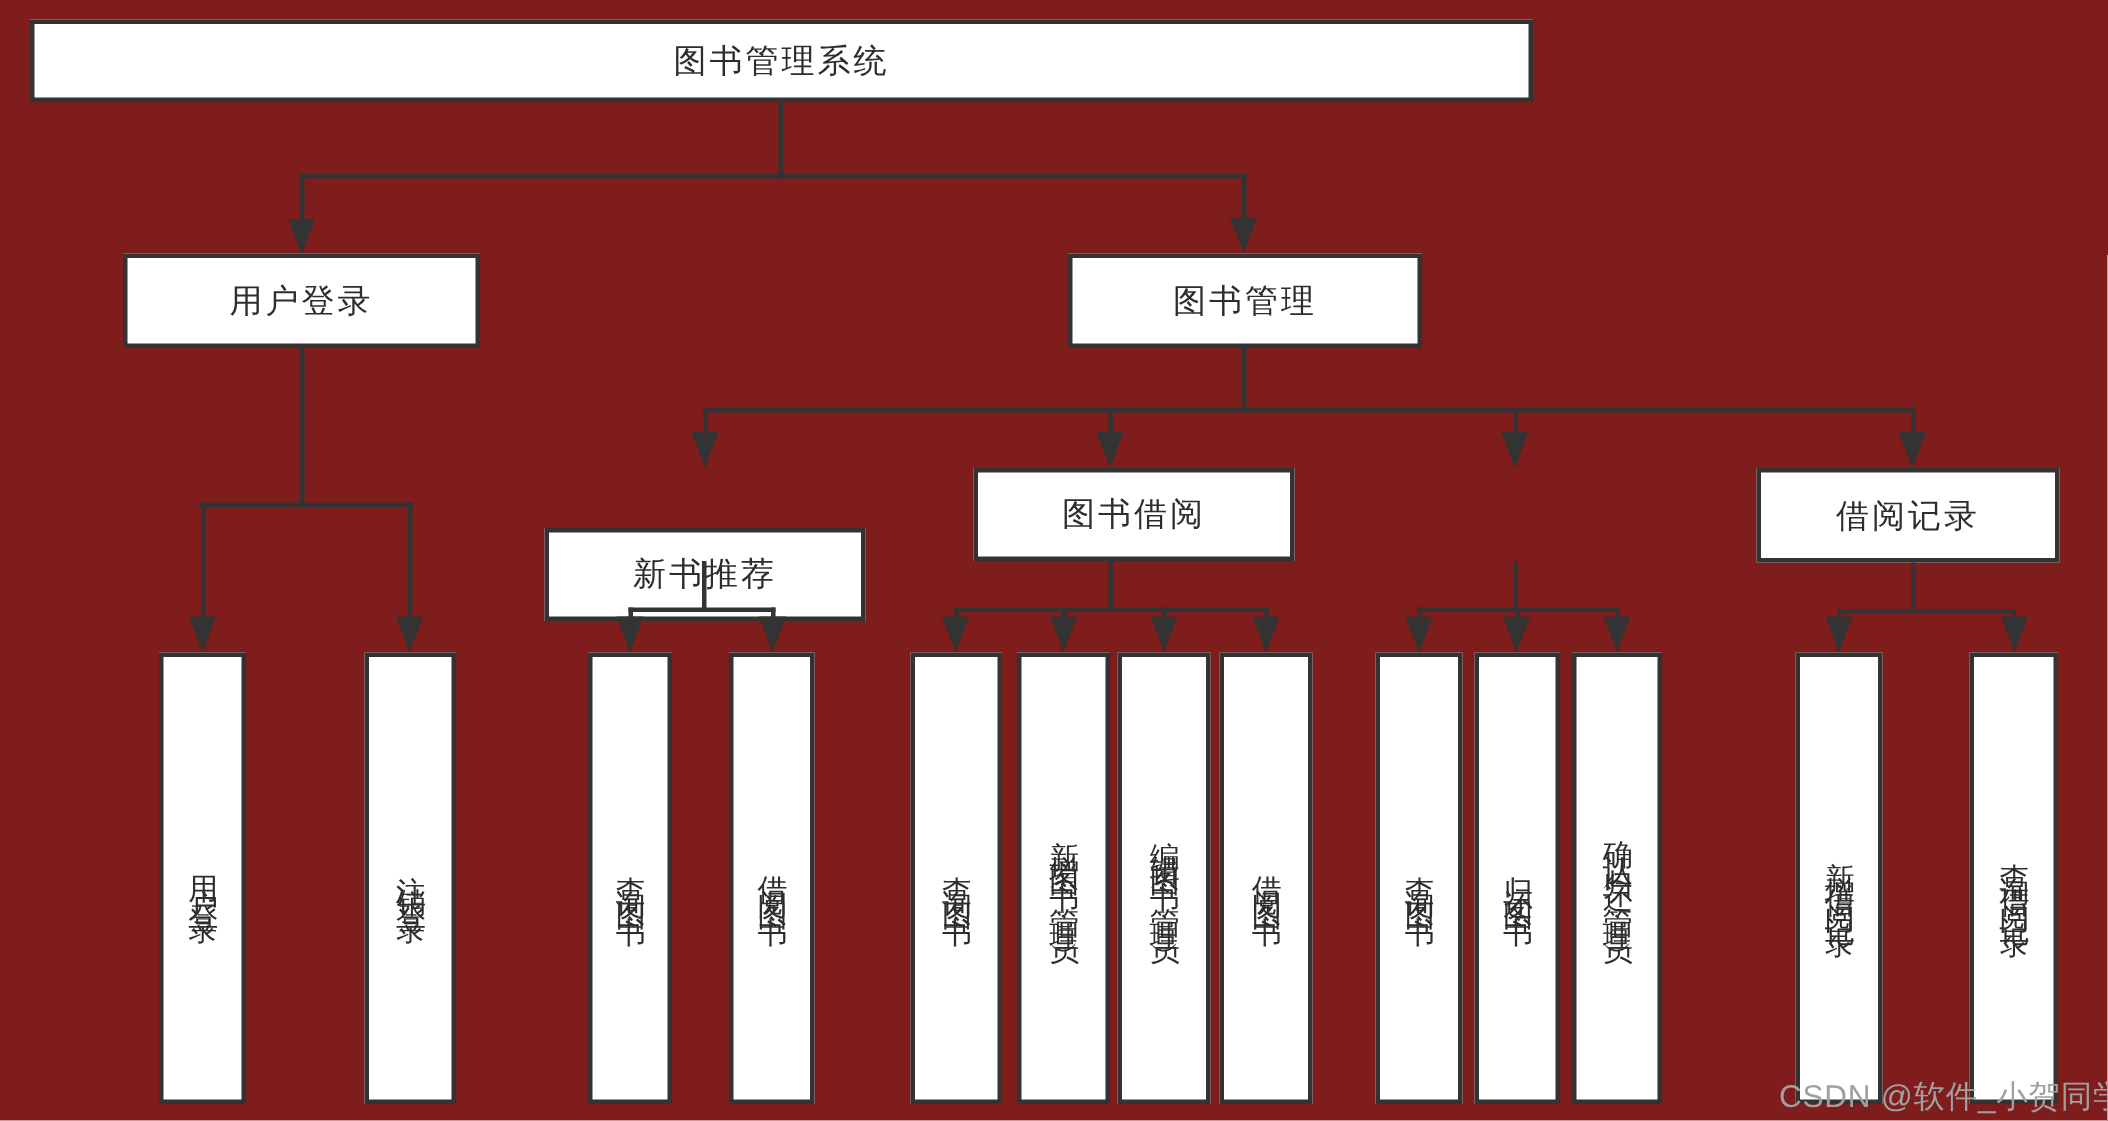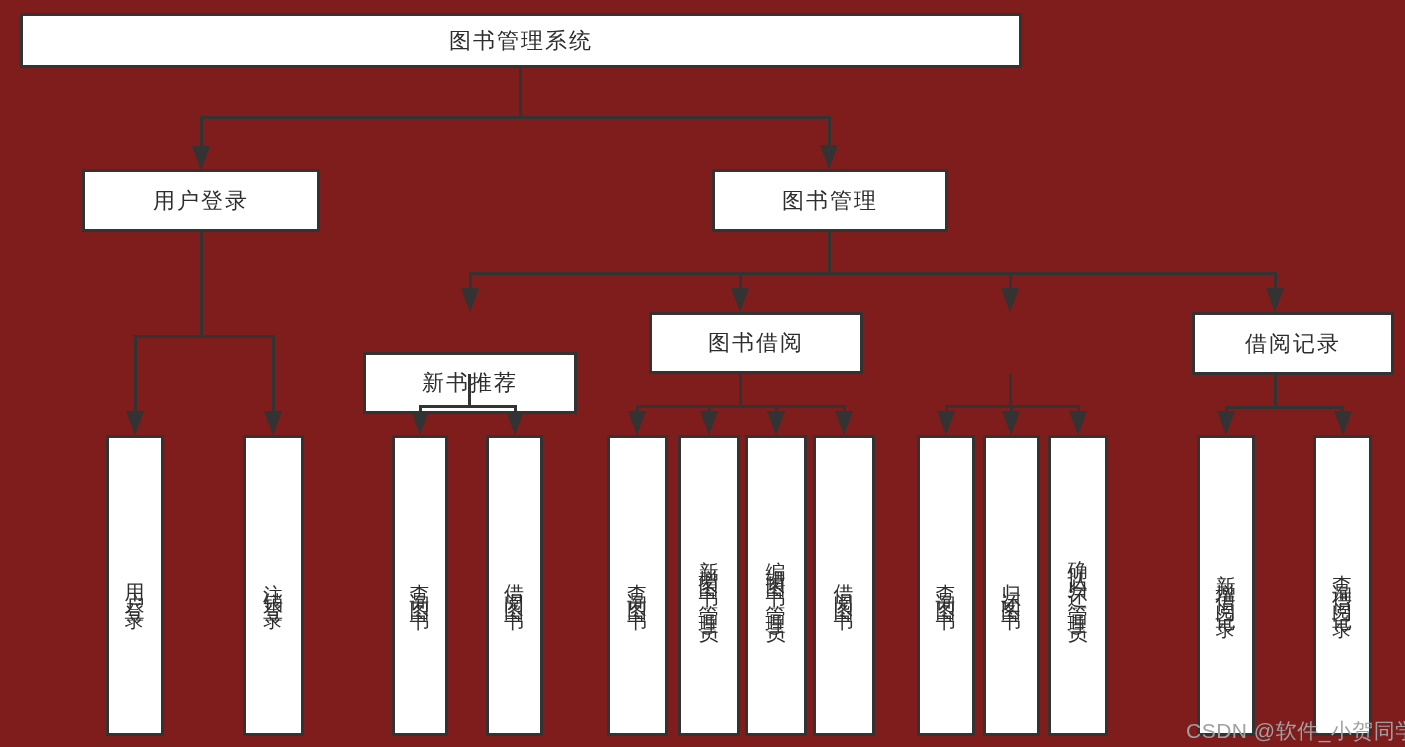--- a/index.html
+++ b/index.html
@@ -85,21 +85,21 @@
   <div class="edge" style="left:739px; top:272px; width:3px; height:18px;"></div>
   <div class="edge" style="left:1009px; top:272px; width:3px; height:18px;"></div>
   <div class="edge" style="left:1274px; top:272px; width:3px; height:18px;"></div>
   <div class="arrow" style="left:461px; top:288px;"></div>
   <div class="arrow" style="left:731px; top:288px;"></div>
   <div class="arrow" style="left:1001px; top:288px;"></div>
   <div class="arrow" style="left:1266px; top:288px;"></div>
 
   <div class="node" style="left:363px; top:312px; width:214px; height:62px;margin-top:40px;">新书推荐</div>
   <div class="node" style="left:633px; top:312px; width:214px; height:62px;margin-left:16px;">图书借阅</div>
-  <div class="node" style="left:1171px; top:312px; width:202px; height:63px;margin-left:21px;">借阅记录</div>
+  <div class="node" style="left:1171px; top:312px; width:202px; height:63px;">借阅记录</div>
 
   <div class="edge" style="left:468px; top:374px; width:3px; height:34px;"></div>
   <div class="edge" style="left:419px; top:405px; width:98px; height:3px;"></div>
   <div class="edge" style="left:419px; top:405px; width:3px; height:8px;"></div>
   <div class="edge" style="left:514px; top:405px; width:3px; height:8px;"></div>
   <div class="arrow" style="left:411px; top:411px;"></div>
   <div class="arrow" style="left:506px; top:411px;"></div>
 
   <div class="edge" style="left:739px; top:374px; width:3px; height:34px;"></div>
   <div class="edge" style="left:636px; top:405px; width:209px; height:3px;"></div>

